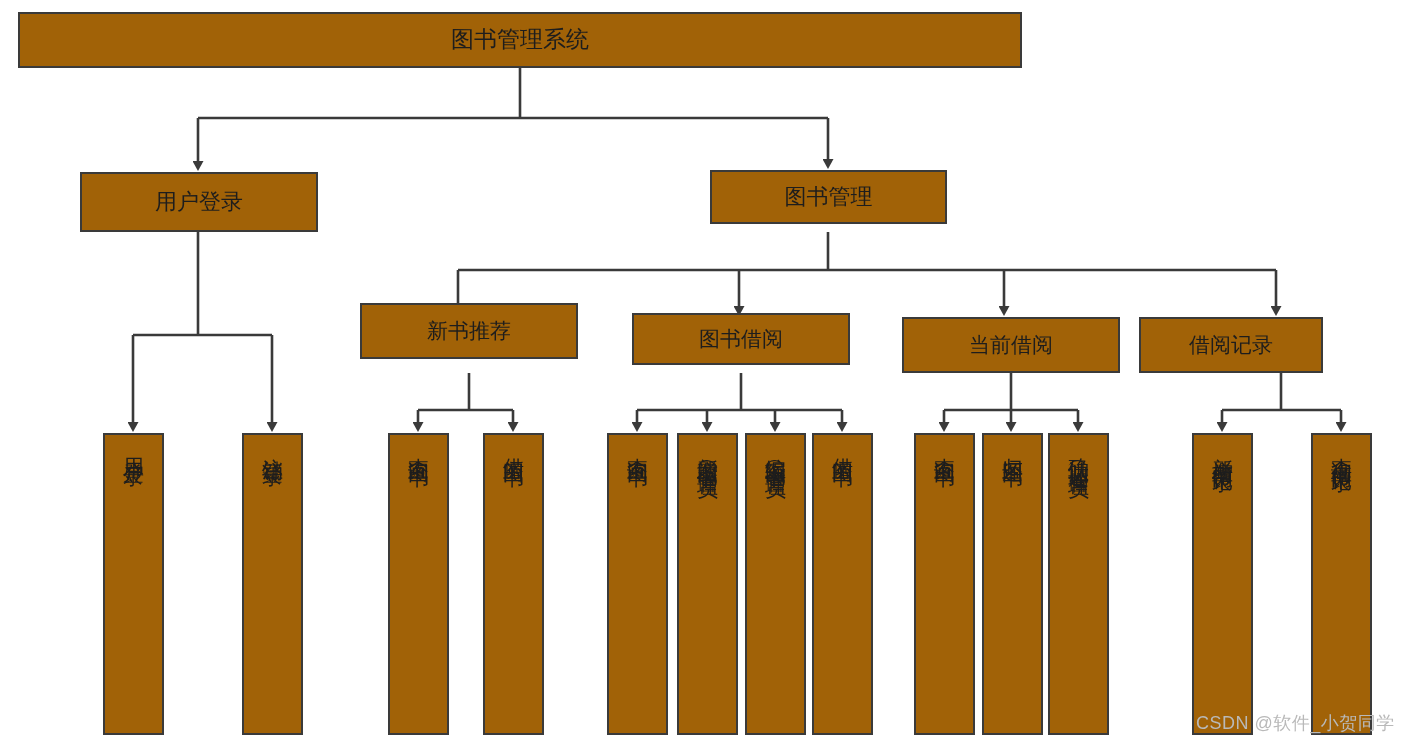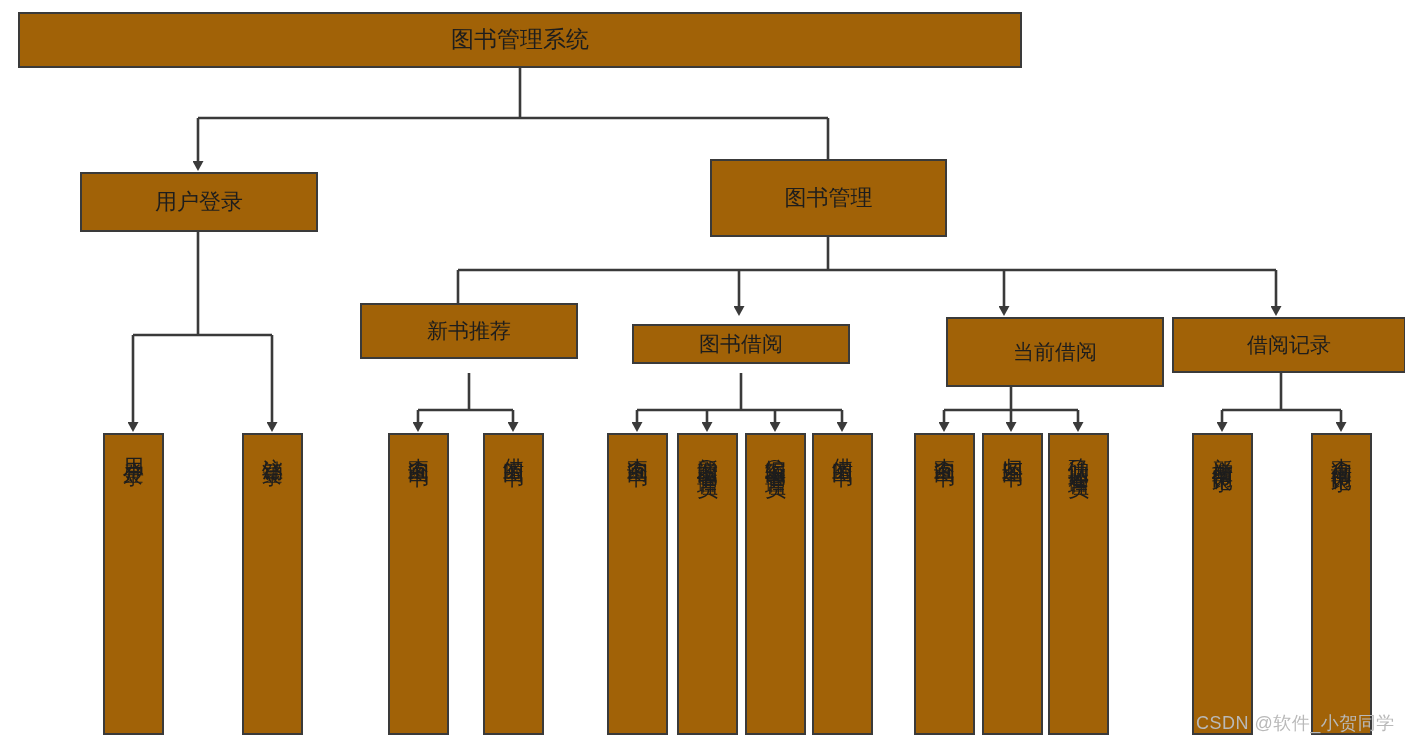--- a/index.html
+++ b/index.html
@@ -119,37 +119,37 @@
   </svg>
 
   <div class="node horizontal t-root" style="left:18px; top:12px; width:1004px; height:56px;">
     <span>图书管理系统</span>
   </div>
 
   <div class="node horizontal t-l1" style="left:80px; top:172px; width:238px; height:60px;">
     <span>用户登录</span>
   </div>
 
-  <div class="node horizontal t-l1" style="left:710px; top:159px; width:237px; height:78px;">
+  <div class="node horizontal t-l1" style="left:710px; top:170px; width:237px; height:54px;">
     <span>图书管理</span>
   </div>
 
   <div class="node horizontal t-l2" style="left:360px; top:303px; width:218px; height:56px;">
     <span>新书推荐</span>
   </div>
 
-  <div class="node horizontal t-l2" style="left:632px; top:324px; width:218px; height:40px;">
+  <div class="node horizontal t-l2" style="left:632px; top:313px; width:218px; height:52px;">
     <span>图书借阅</span>
   </div>
 
-  <div class="node horizontal t-l2" style="left:902px; top:317px; width:218px; height:70px;margin-left:44px;">
+  <div class="node horizontal t-l2" style="left:902px; top:317px; width:218px; height:56px;">
     <span>当前借阅</span>
   </div>
 
-  <div class="node horizontal t-l2" style="left:1172px; top:317px; width:234px; height:56px;">
+  <div class="node horizontal t-l2" style="left:1139px; top:317px; width:184px; height:56px;">
     <span>借阅记录</span>
   </div>
 
   <div class="node vertical t-leaf" style="left:103px; top:433px; width:61px; height:302px;">
     <span class="vtext">用户登录</span>
   </div>
 
   <div class="node vertical t-leaf" style="left:242px; top:433px; width:61px; height:302px;">
     <span class="vtext">注销登录</span>
   </div>

